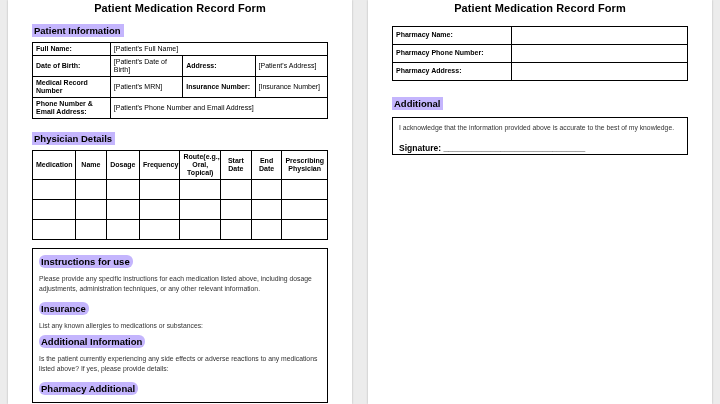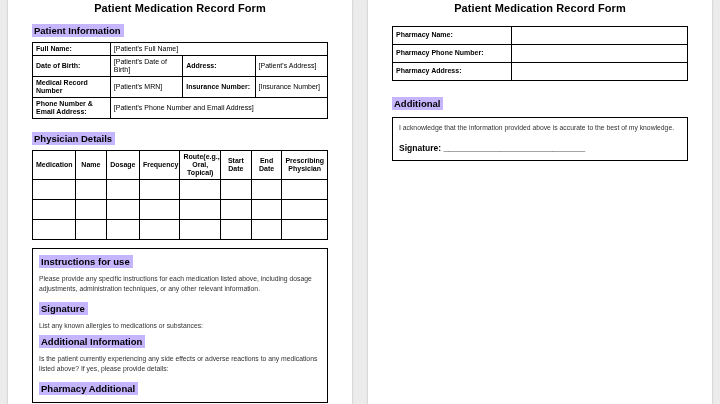--- a/index.html
+++ b/index.html
@@ -88,37 +88,38 @@
     height: 15px;
   }
   .para {
     font-size: 6.8px;
     color: #333;
     line-height: 1.45;
     margin: 5px 0 0 0;
   }
   .boxed {
     border: 1px solid #000;
-    padding: 5px 6px 7px 6px;
+    padding: 5px 6px 1px 6px;
     margin-top: 6px;
   }
   .sig-line {
     font-size: 8.5px;
     color: #000;
     font-weight: bold;
     margin-top: 10px;
   }
   .instr-block {
     border: 1px solid #000;
     border-top: 1px solid #000;
     padding: 0 6px 6px 6px;
     margin-top: 8px;
   }
   .instr-block .section-head {
     margin-top: 6px;
+    border-radius: 6px;
   }
   .pharm-table td {
     height: 13px;
   }
   .gutter {
     position: absolute;
     left: 356px;
     top: 0;
     width: 8px;
     height: 404px;
@@ -206,21 +207,21 @@
             <td></td>
             <td></td>
           </tr>
         </tbody>
           </table>
       </div>
 
       <div class="instr-block">
         <div class="section-head">Instructions for use</div>
         <p class="para">Please provide any specific instructions for each medication listed above, including dosage adjustments, administration techniques, or any other relevant information.</p>
-        <div class="section-head" style="margin-top:8px">Signature</div>
+        <div class="section-head" style="margin-top:8px">Insurance</div>
         <p class="para">List any known allergies to medications or substances:</p>
         <div class="section-head" style="margin-top:0">Additional Information</div>
         <p class="para">Is the patient currently experiencing any side effects or adverse reactions to any medications listed above? If yes, please provide details:</p>
         <div class="section-head" style="margin-top:8px">Pharmacy Additional</div>
       </div>
 
     </div>
   </div>
 
   <div class="gutter"></div>

